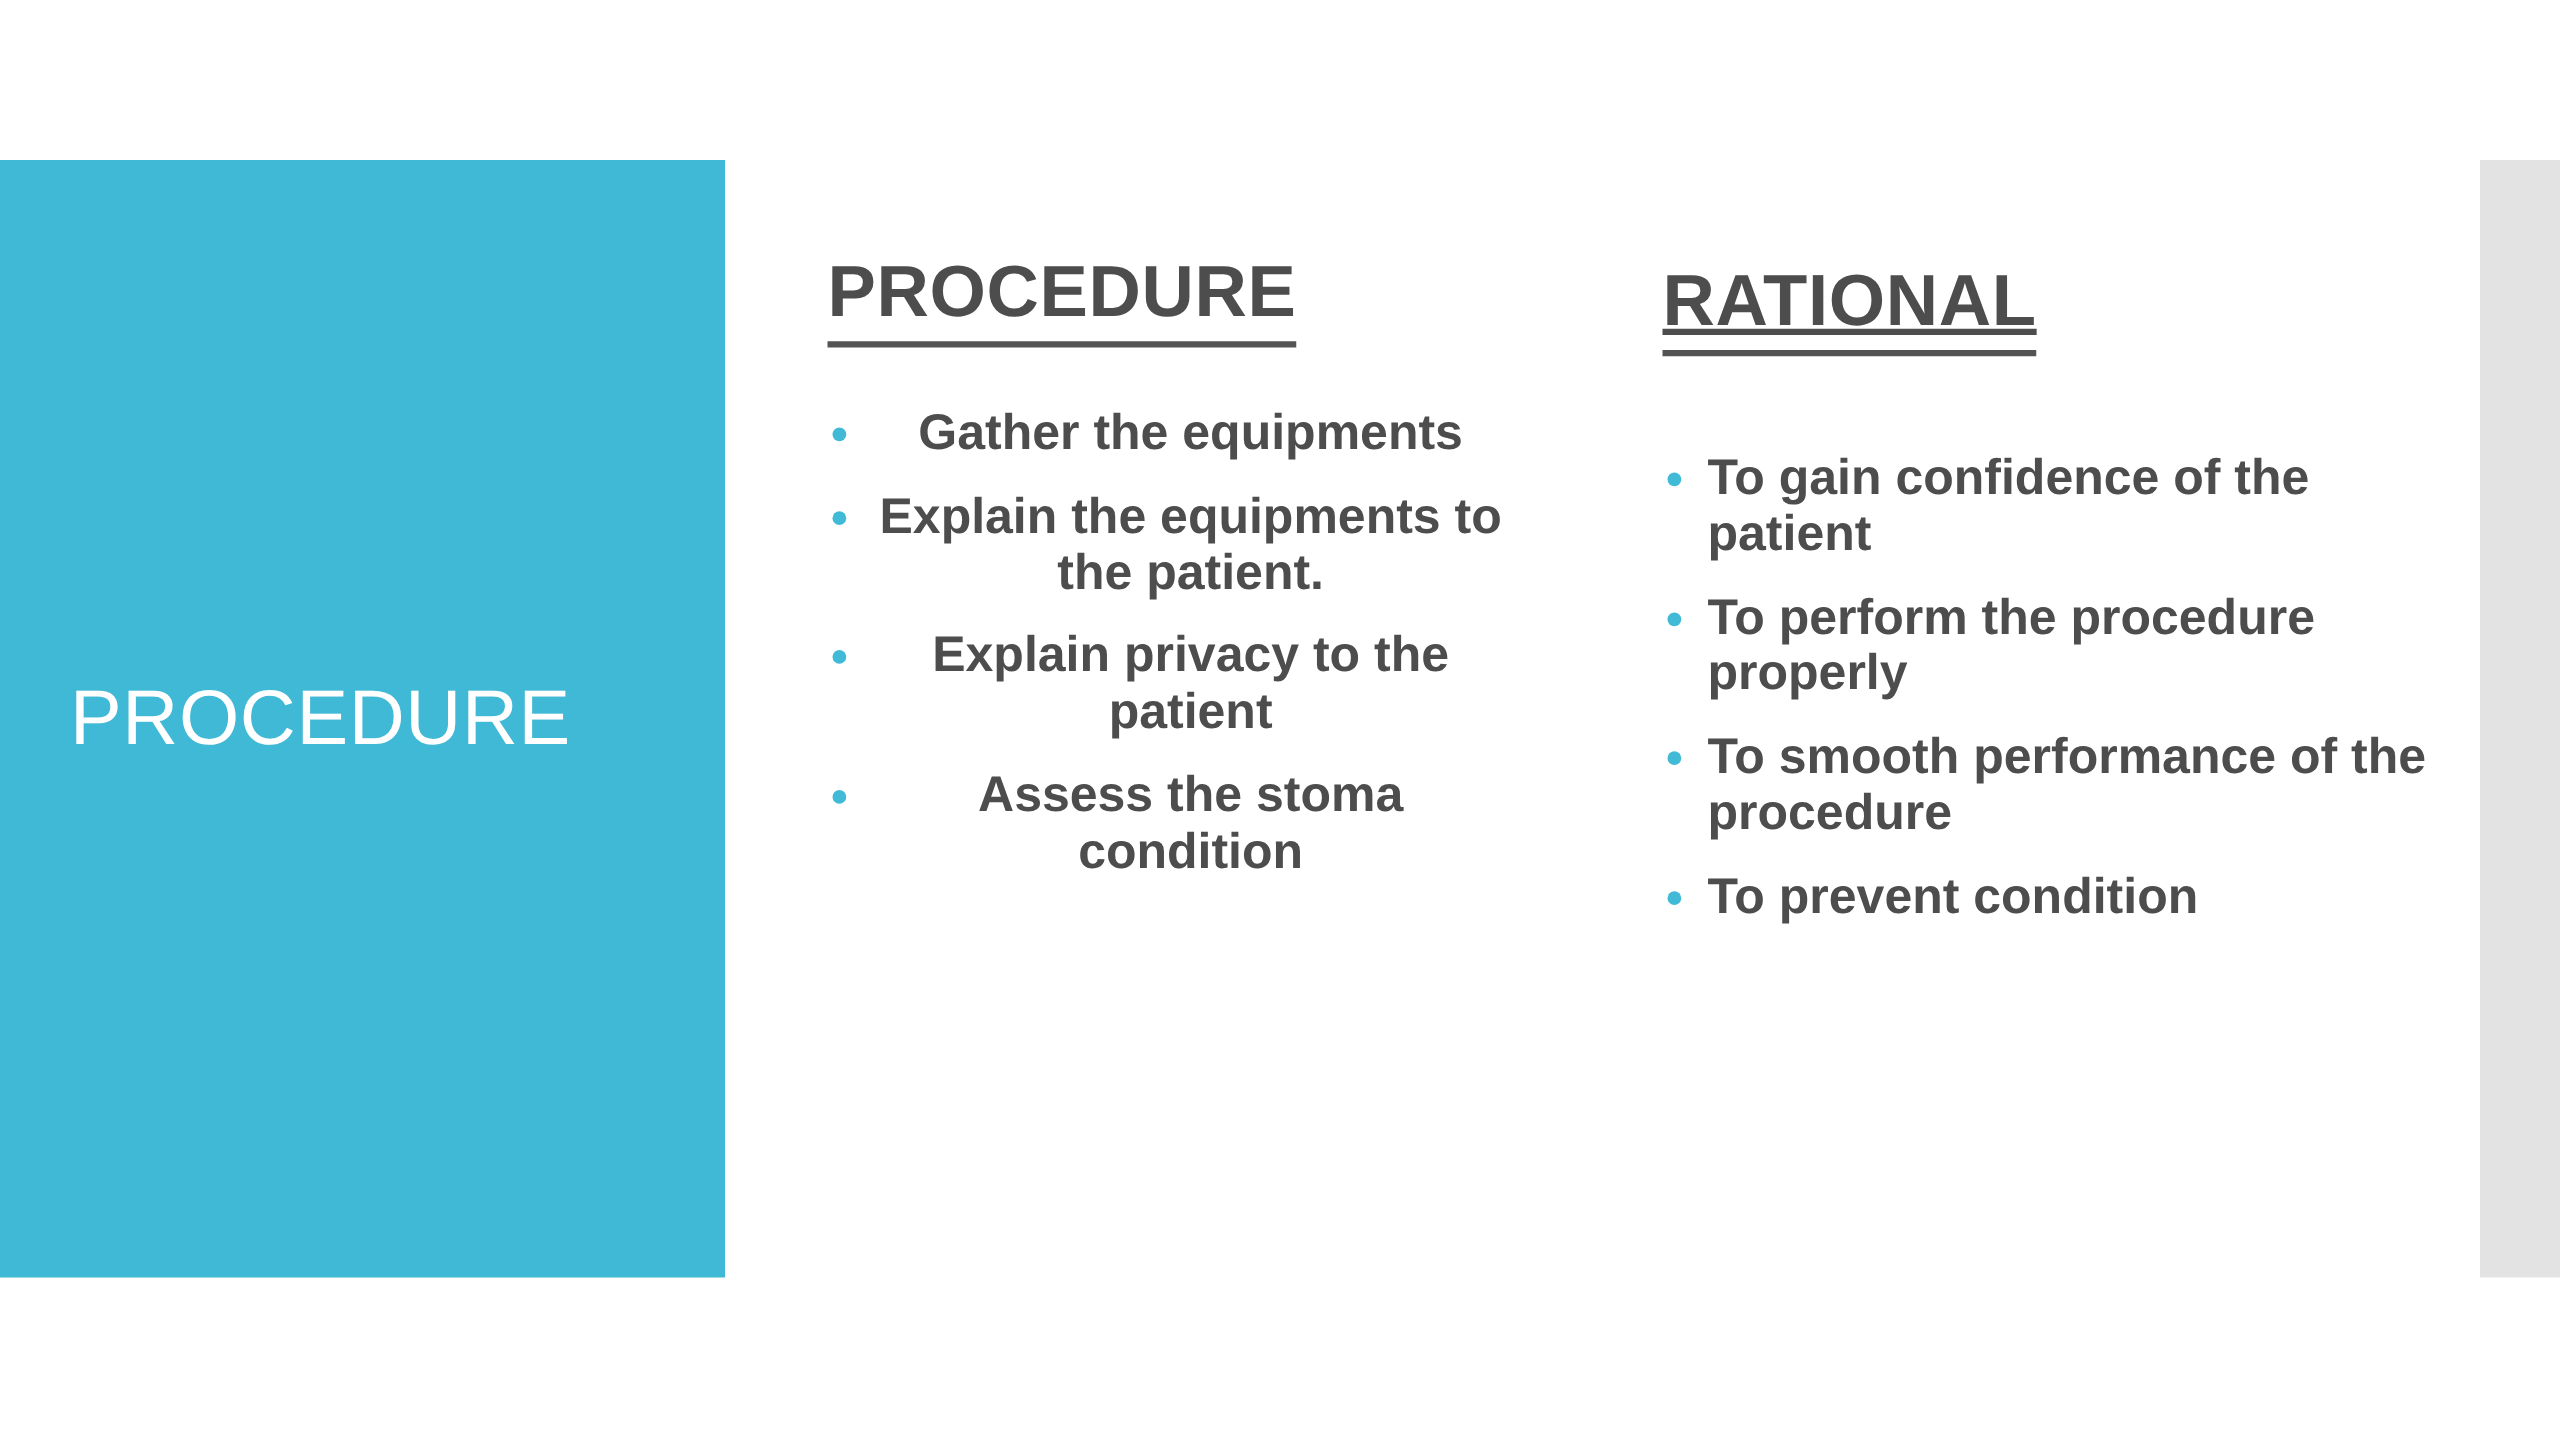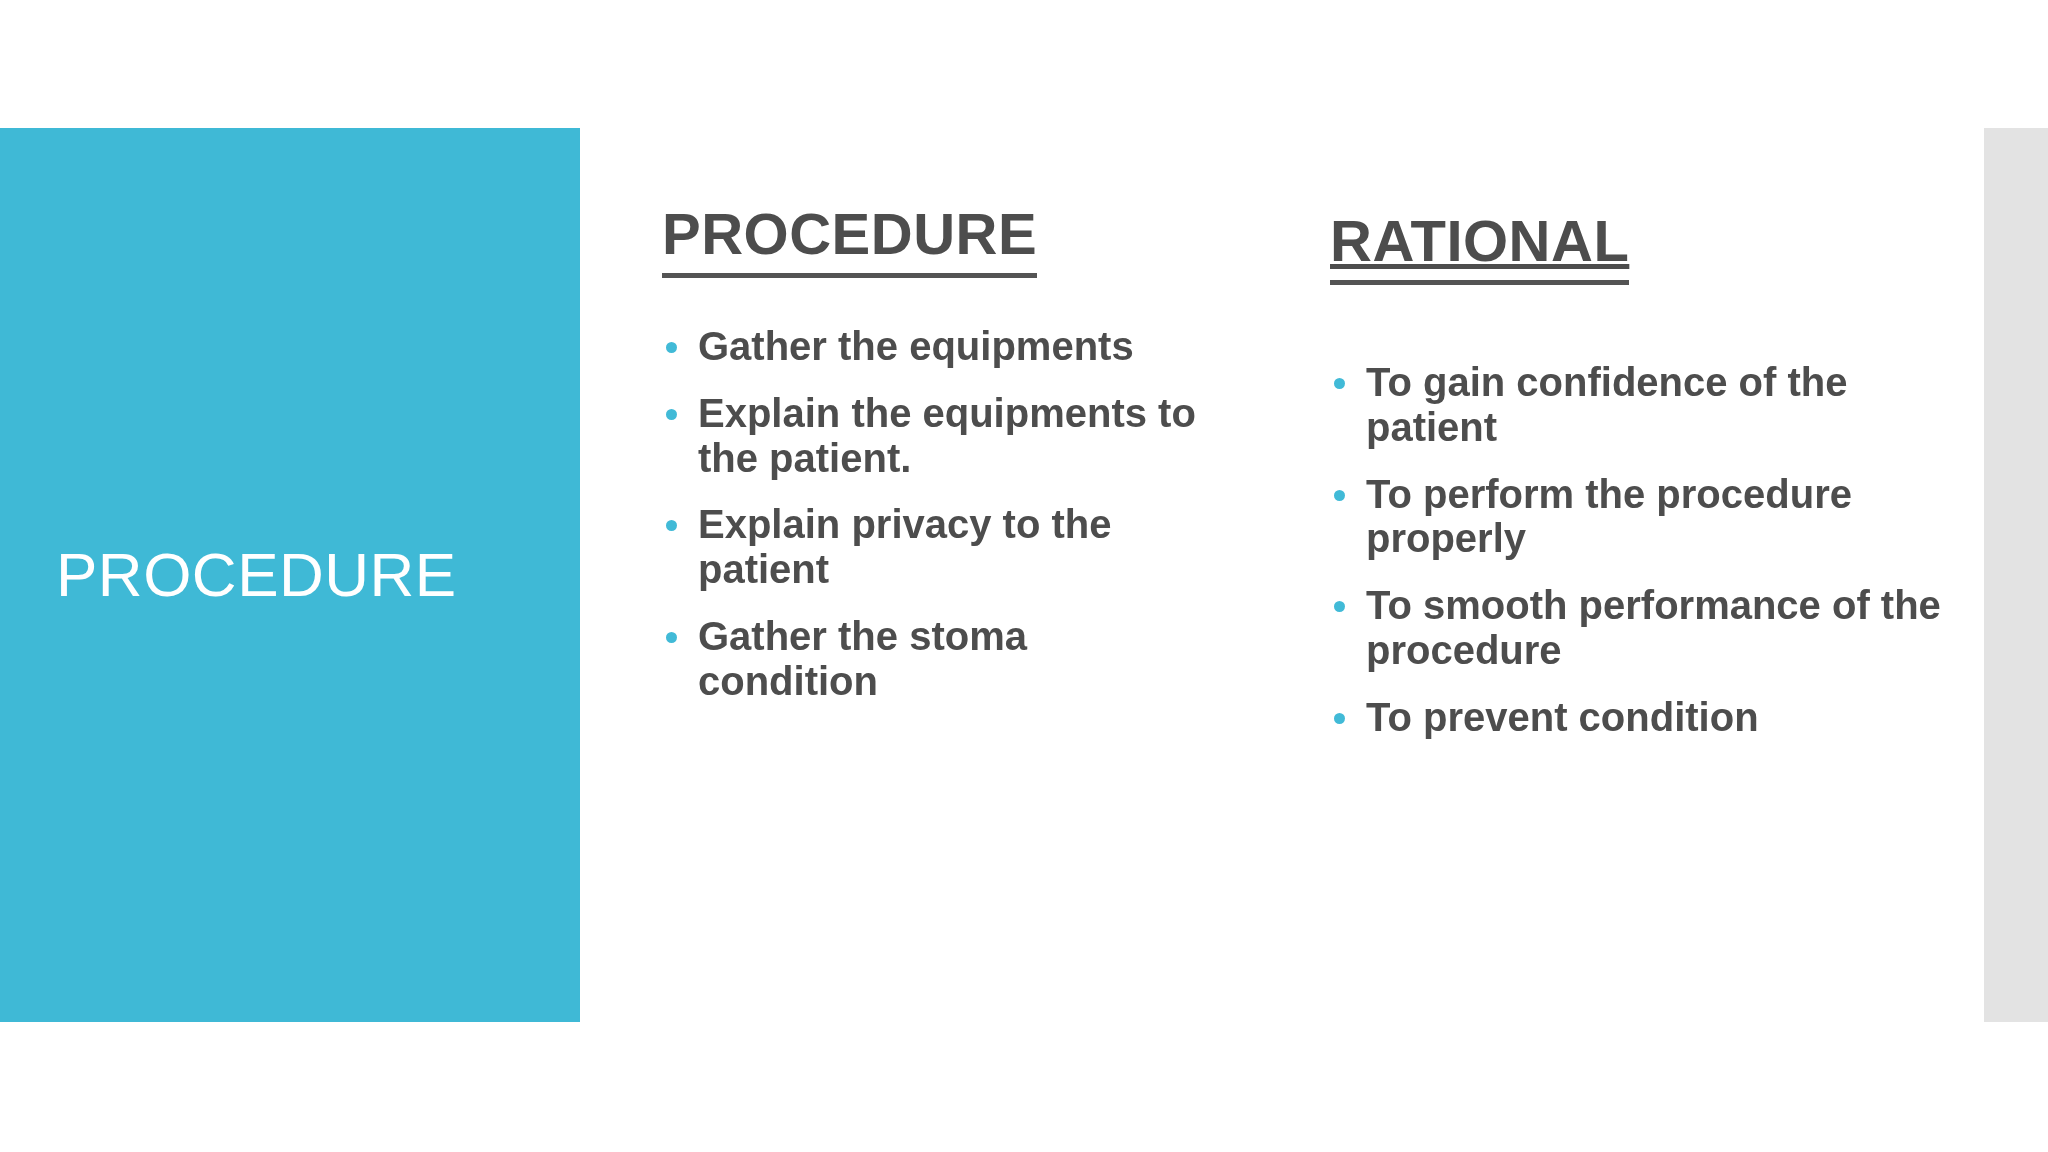--- a/index.html
+++ b/index.html
@@ -89,21 +89,21 @@
   }
   .col-procedure .col-heading { top: 205px; }
   .col-rational  .col-heading { top: 212px; text-decoration: underline; }
 
   .bullet-list {
     position: absolute;
     list-style: none;
     margin: 0;
     padding: 0;
   }
-  .col-procedure .bullet-list { top: 324px; width: 545px; }
+  .col-procedure .bullet-list { top: 324px; width: 545px; text-align: center; }
   .col-rational  .bullet-list { top: 360px; width: 620px; }
 
   .bullet-item {
     position: relative;
     color: #4d4d4d;
     font-family: "Liberation Sans", sans-serif;
     font-weight: bold;
     font-size: 40px;
     line-height: 1.12;
     padding-left: 36px;
@@ -144,21 +144,21 @@
       <li class="bullet-item">
         <span class="bullet-dot"></span>
         <span class="bullet-text">Explain the equipments to the patient.</span>
       </li>
       <li class="bullet-item">
         <span class="bullet-dot"></span>
         <span class="bullet-text">Explain privacy to the patient</span>
       </li>
       <li class="bullet-item">
         <span class="bullet-dot"></span>
-        <span class="bullet-text">Gather the stoma condition</span>
+        <span class="bullet-text">Assess the stoma condition</span>
       </li>
     </ul>
   </div>
 
   <div class="col col-rational">
     <div class="col-heading">RATIONAL</div>
 
     <ul class="bullet-list">
       <li class="bullet-item">
         <span class="bullet-dot"></span>

